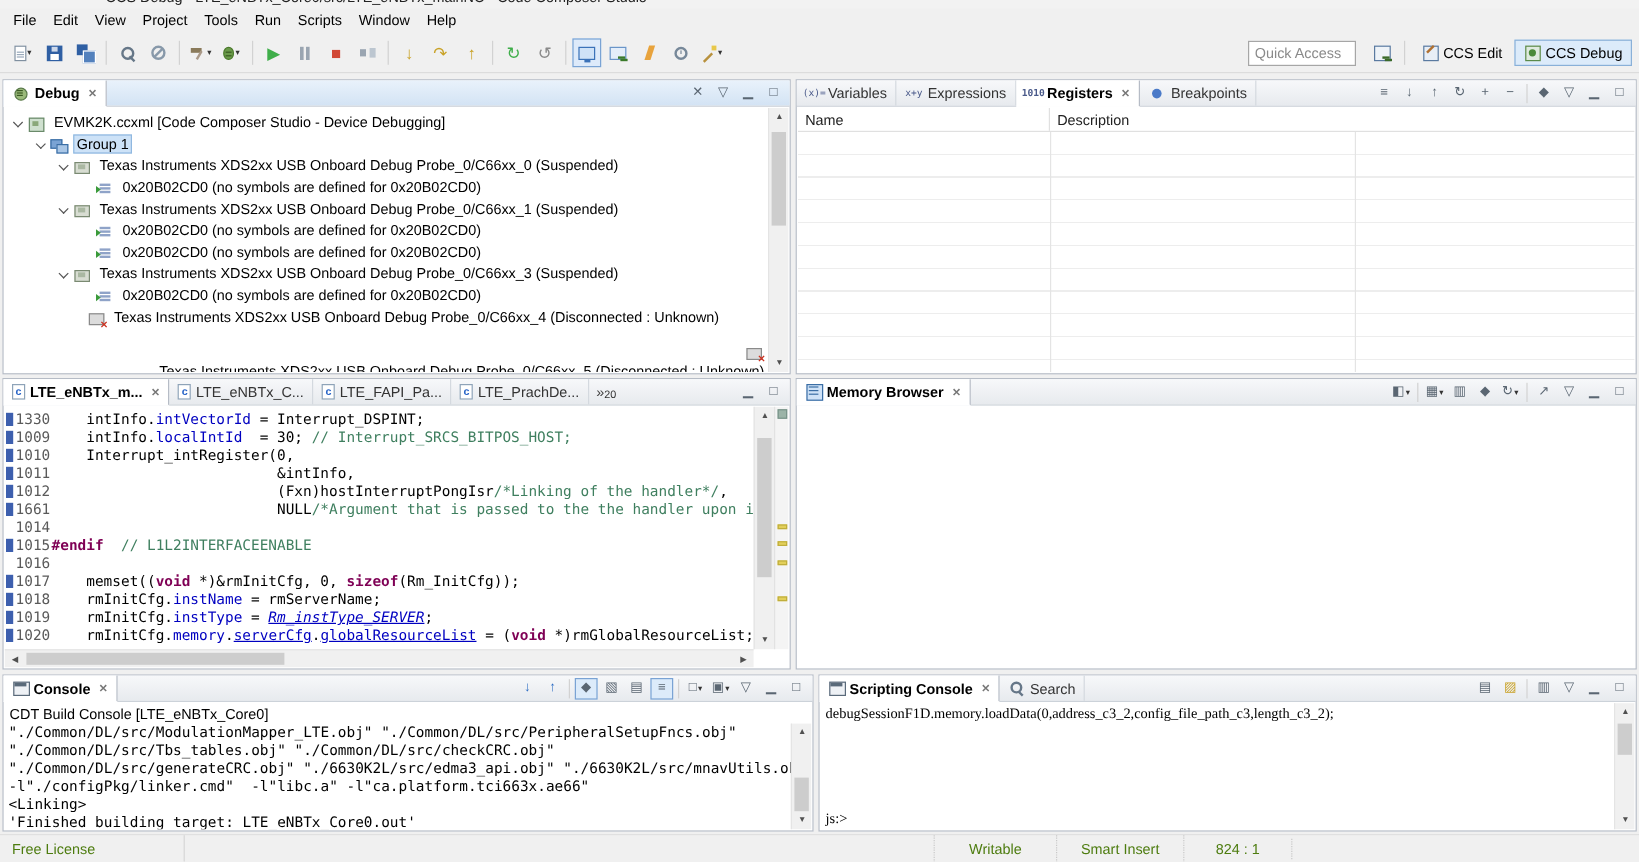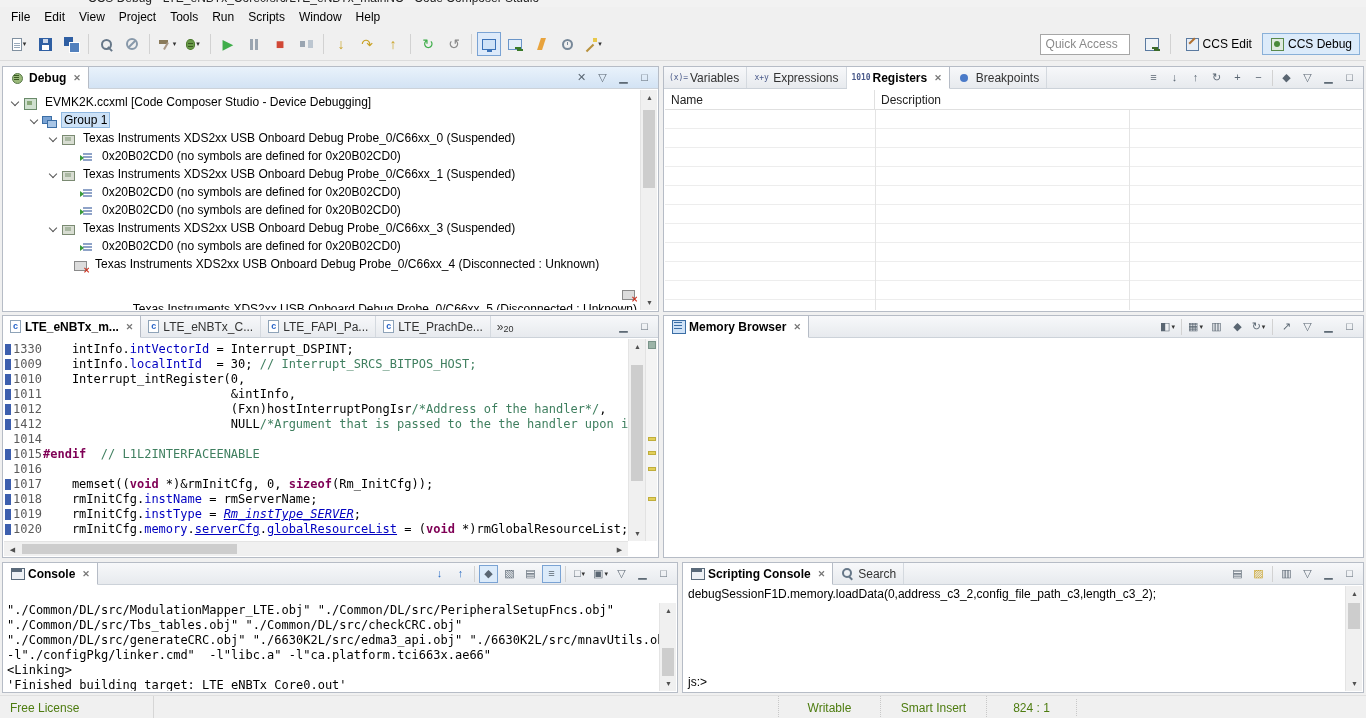--- a/index.html
+++ b/index.html
@@ -155,21 +155,21 @@
 .hscroll .sarr{width:17px;height:15px}
 .sthumb{position:absolute;left:2px;right:2px;background:#cdcdcd}
 .hthumb{position:absolute;top:2px;bottom:2px;background:#cdcdcd}
 
 
 .console-title{position:absolute;left:1px;right:18px;top:23px;height:17px;padding:2px 4px;background:#fff;color:#000;white-space:nowrap;overflow:hidden}
 .console-body{position:absolute;left:1px;right:18px;top:40px;bottom:1px;overflow:hidden;font-family:"DejaVu Sans Mono","Liberation Mono",monospace;font-size:12px;line-height:15px;padding-left:3px}
 .cline{white-space:pre}
 
 
-.script-body{position:absolute;left:1px;right:18px;top:23px;bottom:1px;overflow:hidden;font-family:Liberation Sans, sans-serif;font-size:12px;line-height:15px;padding:1px 0 1px 4px;display:flex;flex-direction:column}
+.script-body{position:absolute;left:1px;right:18px;top:23px;bottom:1px;overflow:hidden;font-family:Liberation Serif, serif;font-size:12px;line-height:15px;padding:1px 0 1px 4px;display:flex;flex-direction:column}
 .script-spacer{flex:1}
 
 
 .statusbar{position:absolute;left:0;right:0;top:695px;height:23px;background:#f0f0f0;border-top:1px solid #e0e0e0}
 .sb-cell{position:absolute;top:0;height:23px;display:flex;align-items:center;color:#4d7c0f}
 .sb-license{left:2px;width:152px;padding-left:8px;border-right:1px solid #d6d6d6}
 .sb-writable{left:778px;width:102px;justify-content:center;border-left:1px dotted #c8c8c8}
 .sb-insert{left:880px;width:106px;justify-content:center;border-left:1px dotted #c8c8c8}
 .sb-pos{left:986px;width:90px;justify-content:center;border-left:1px dotted #c8c8c8}
 .sb-sep{position:absolute;left:1076px;top:3px;height:17px;width:1px;border-left:1px dotted #c8c8c8}
@@ -479,22 +479,22 @@
         <span class="ptbtn">
           <span class="pglyph">□</span>
         </span>
       </div>
   </div>
   <div class="editor-body">
       <div class="eline"><span class="emark on"></span><span class="enumc">1330</span><span class="ecode"><span>    intInfo.</span><span class="mem">intVectorId</span><span> = Interrupt_DSPINT;</span></span></div>
       <div class="eline"><span class="emark on"></span><span class="enumc">1009</span><span class="ecode"><span>    intInfo.</span><span class="mem">localIntId</span><span>  = 30; </span><span class="cm">// Interrupt_SRCS_BITPOS_HOST;</span></span></div>
       <div class="eline"><span class="emark on"></span><span class="enumc">1010</span><span class="ecode"><span>    Interrupt_intRegister(0,</span></span></div>
       <div class="eline"><span class="emark on"></span><span class="enumc">1011</span><span class="ecode"><span>                          &amp;intInfo,</span></span></div>
-      <div class="eline"><span class="emark on"></span><span class="enumc">1012</span><span class="ecode"><span>                          (Fxn)hostInterruptPongIsr</span><span class="cm">/*Address of the handler*/</span><span>,</span></span></div>
-      <div class="eline"><span class="emark on"></span><span class="enumc">1412</span><span class="ecode"><span>                          NULL</span><span class="cm">/*Argument that is passed to the the handler upon inv</span></span></div>
+      <div class="eline"><span class="emark on"></span><span class="enumc">1012</span><span class="ecode"><span>                          (Fxn)hostInterruptPongIsr</span><span class="cm">/*Linking of the handler*/</span><span>,</span></span></div>
+      <div class="eline"><span class="emark on"></span><span class="enumc">1661</span><span class="ecode"><span>                          NULL</span><span class="cm">/*Argument that is passed to the the handler upon inv</span></span></div>
       <div class="eline"><span class="emark"></span><span class="enumc">1014</span><span class="ecode"></span></div>
       <div class="eline"><span class="emark on"></span><span class="enumc">1015</span><span class="ecode"><span class="dir">#endif</span><span>  </span><span class="cm">// L1L2INTERFACEENABLE</span></span></div>
       <div class="eline"><span class="emark"></span><span class="enumc">1016</span><span class="ecode"></span></div>
       <div class="eline"><span class="emark on"></span><span class="enumc">1017</span><span class="ecode"><span>    memset((</span><span class="kw">void</span><span> *)&amp;rmInitCfg, 0, </span><span class="kw">sizeof</span><span>(Rm_InitCfg));</span></span></div>
       <div class="eline"><span class="emark on"></span><span class="enumc">1018</span><span class="ecode"><span>    rmInitCfg.</span><span class="mem">instName</span><span> = rmServerName;</span></span></div>
       <div class="eline"><span class="emark on"></span><span class="enumc">1019</span><span class="ecode"><span>    rmInitCfg.</span><span class="mem">instType</span><span> = </span><span class="en ul">Rm_instType_SERVER</span><span>;</span></span></div>
       <div class="eline"><span class="emark on"></span><span class="enumc">1020</span><span class="ecode"><span>    rmInitCfg.</span><span class="mem">memory</span><span>.</span><span class="mem ul">serverCfg</span><span>.</span><span class="mem ul">globalResourceList</span><span> = (</span><span class="kw">void</span><span> *)rmGlobalResourceList;</span></span></div>
     </div>
   <div class="vscroll" style="right:13px;top:23px;bottom:16px">
     <span class="sarr" style="top:0">▲</span>
@@ -604,20 +604,21 @@
           <span class="pglyph">▽</span>
         </span>
         <span class="ptbtn">
           <span class="pglyph">▁</span>
         </span>
         <span class="ptbtn">
           <span class="pglyph">□</span>
         </span>
       </div>
   </div>
+  <div class="console-title">CDT Build Console [LTE_eNBTx_Core0]</div>
   <div class="console-body clip">
       <div class="cline">"./Common/DL/src/ModulationMapper_LTE.obj" "./Common/DL/src/PeripheralSetupFncs.obj"</div>
       <div class="cline">"./Common/DL/src/Tbs_tables.obj" "./Common/DL/src/checkCRC.obj"</div>
       <div class="cline">"./Common/DL/src/generateCRC.obj" "./6630K2L/src/edma3_api.obj" "./6630K2L/src/mnavUtils.obj"</div>
       <div class="cline">-l"./configPkg/linker.cmd"  -l"libc.a" -l"ca.platform.tci663x.ae66"</div>
       <div class="cline">&lt;Linking&gt;</div>
       <div class="cline">'Finished building target: LTE_eNBTx_Core0.out'</div>
     </div>
   <div class="vscroll" style="right:1px;top:40px;bottom:1px">
     <span class="sarr" style="top:0">▲</span>

